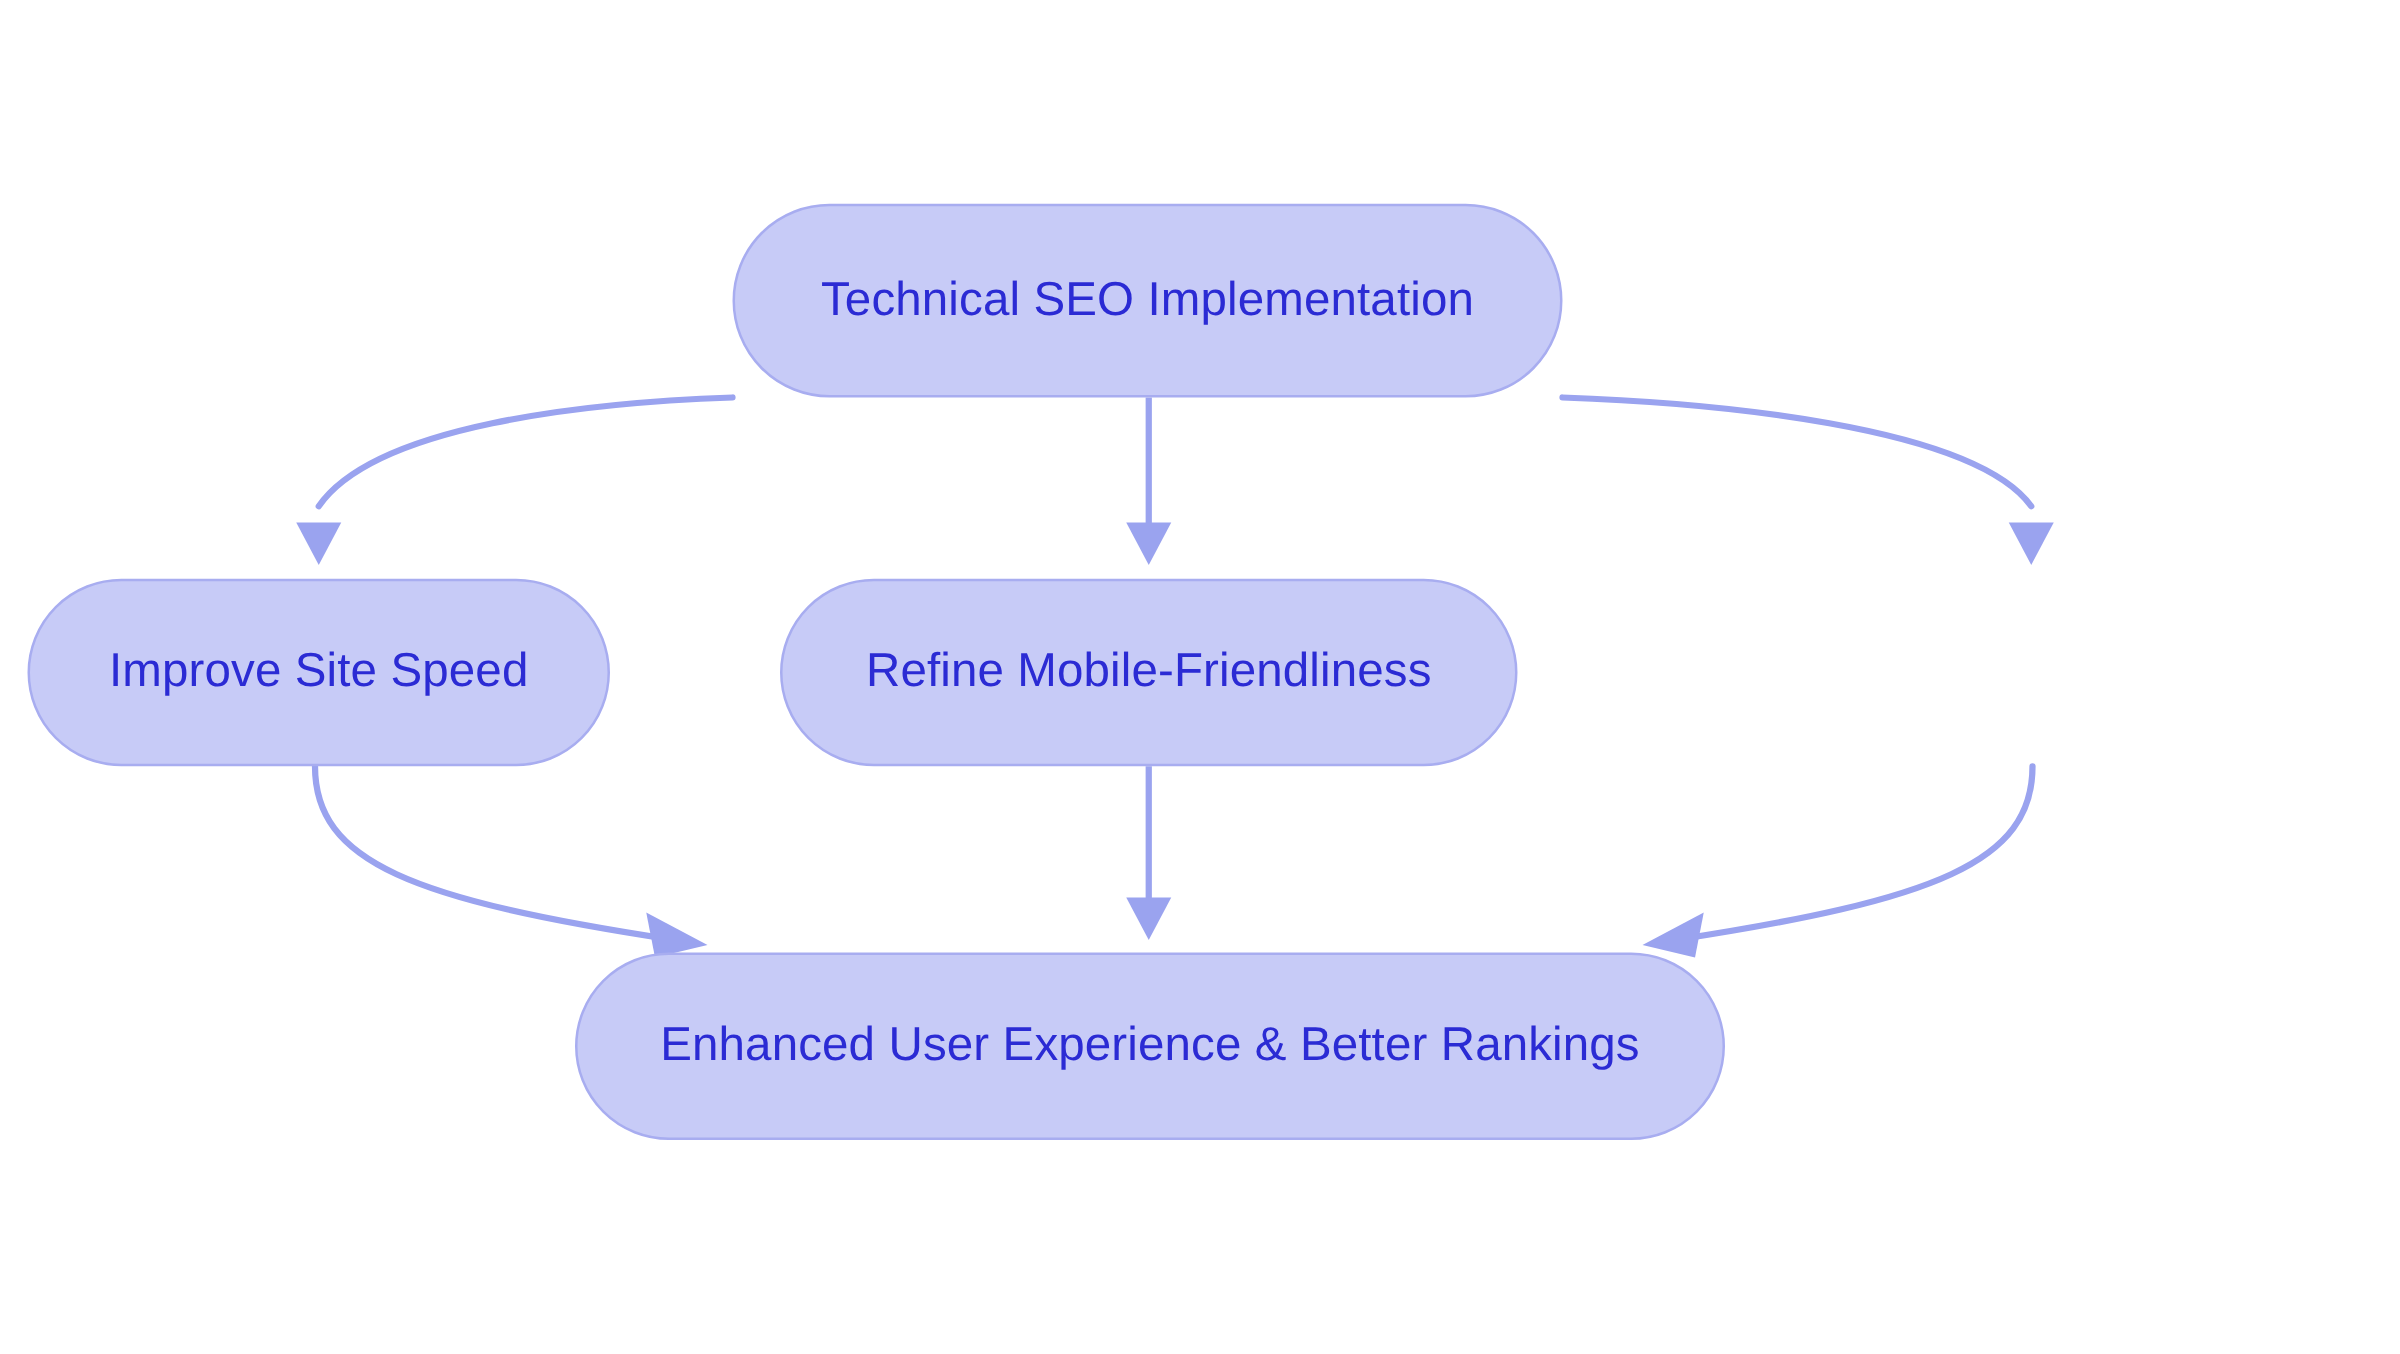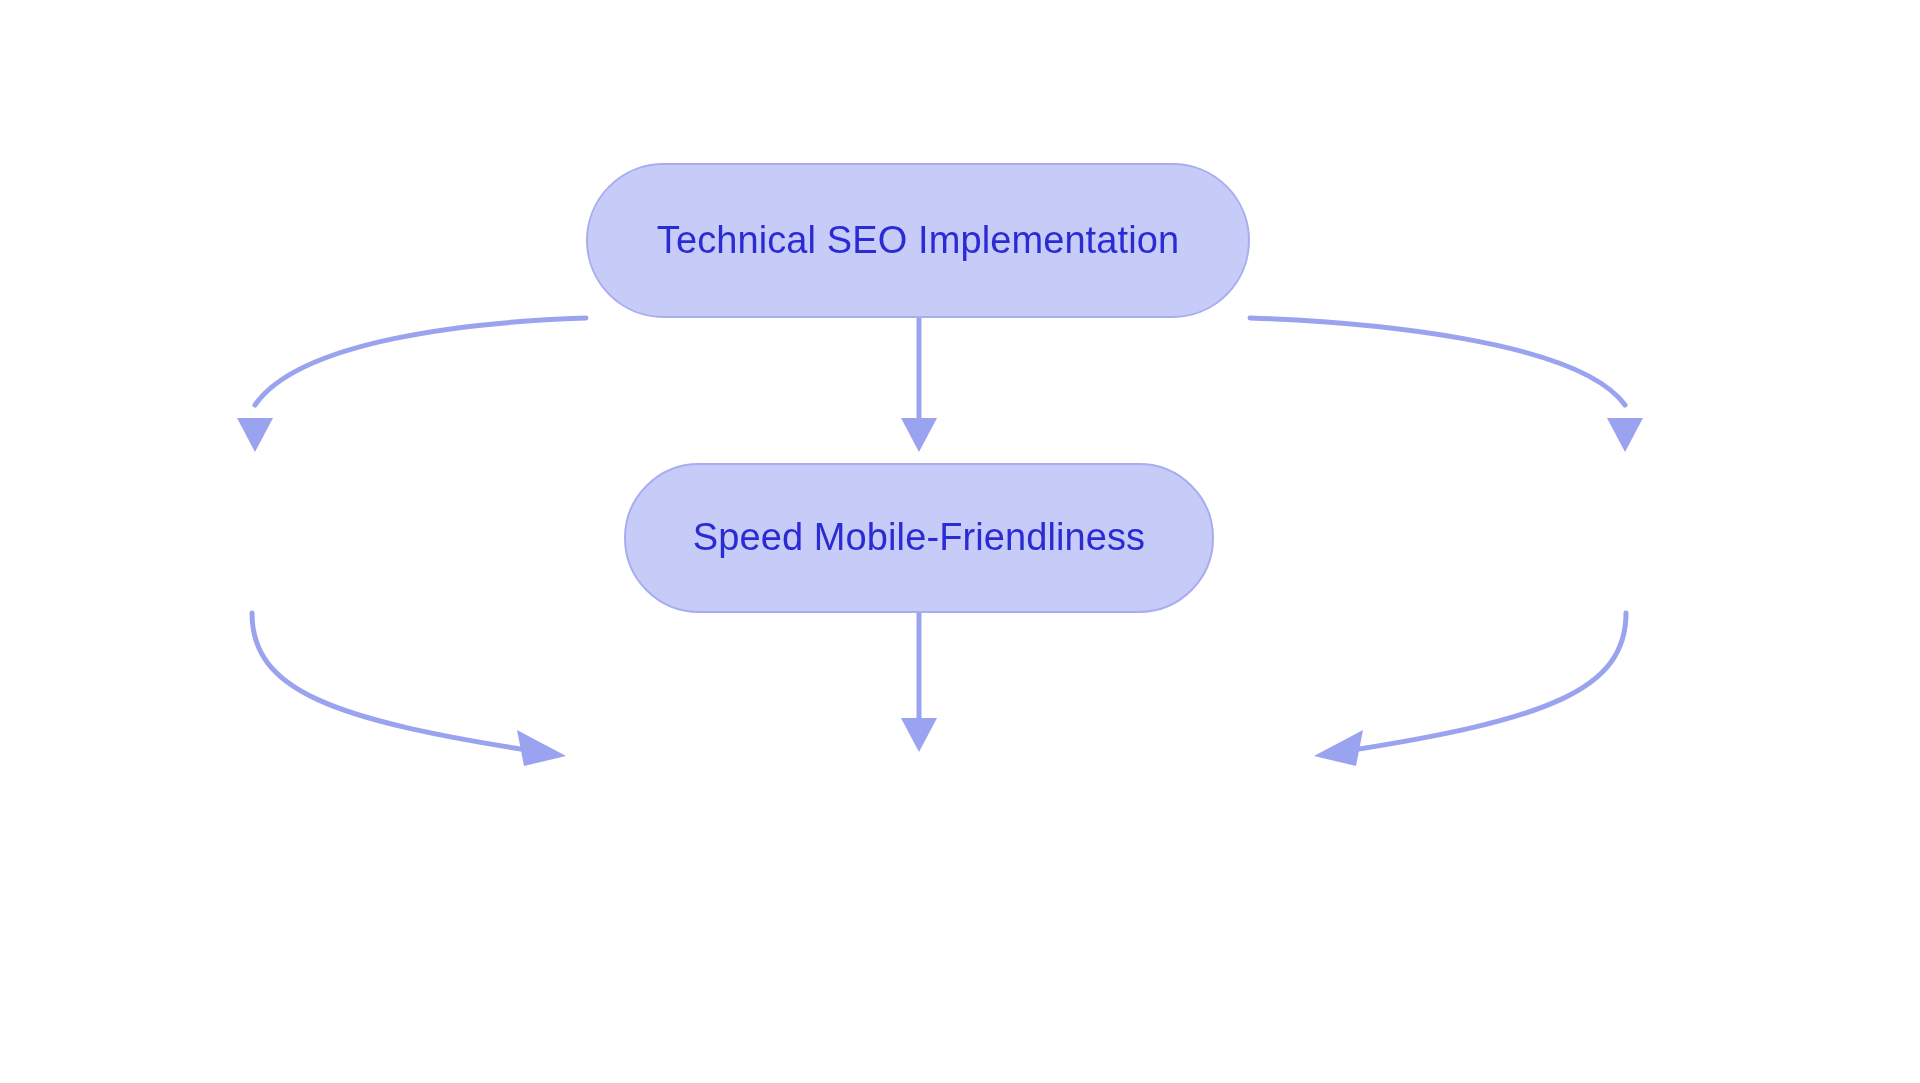--- a/index.html
+++ b/index.html
@@ -96,20 +96,26 @@
     <g>
       <path d="M 1626 613 C 1626 690 1548 720 1340 752" fill="none" stroke="#9aa3ef" stroke-width="5" stroke-linecap="round"></path>
       <path d="M 1363 730 L 1314 756 L 1356 766 Z" fill="#9aa3ef"></path>
     </g>
   </svg>
 
   <div class="node" id="node-root">
     <span class="node-label">Technical SEO Implementation</span>
   </div>
 
+  <div class="node" id="node-speed">
+    <span class="node-label">Improve Site Speed</span>
+  </div>
 
   <div class="node" id="node-mobile">
-    <span class="node-label">Speed Mobile-Friendliness</span>
+    <span class="node-label">Refine Mobile-Friendliness</span>
   </div>
 
 
+  <div class="node" id="node-outcome">
+    <span class="node-label">Enhanced User Experience &amp; Better Rankings</span>
+  </div>
 
 </div>
 
 </body></html>

